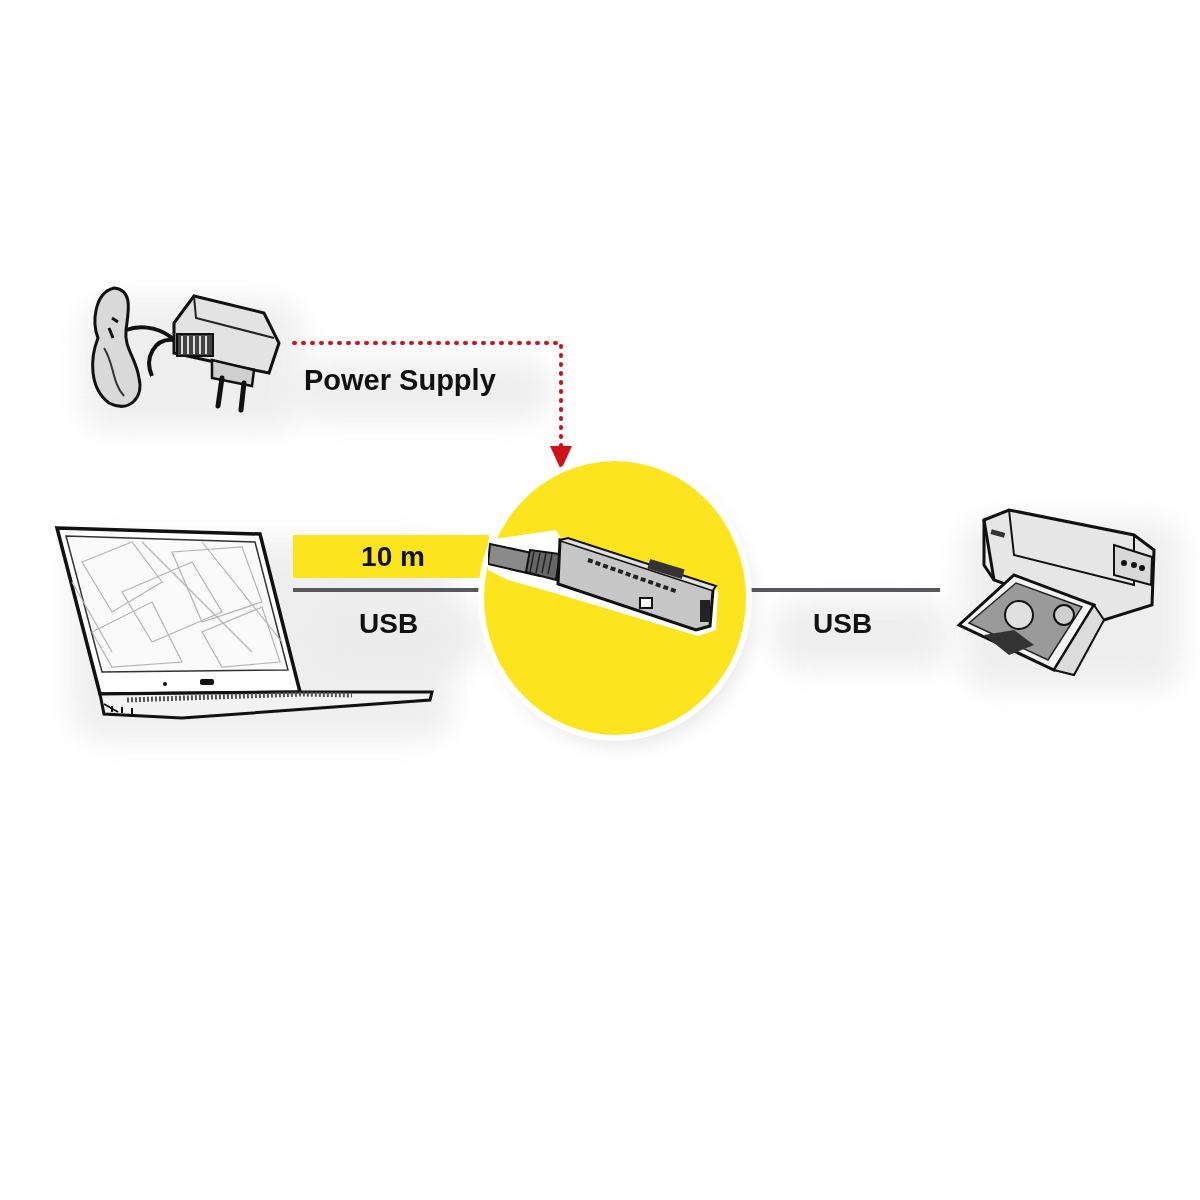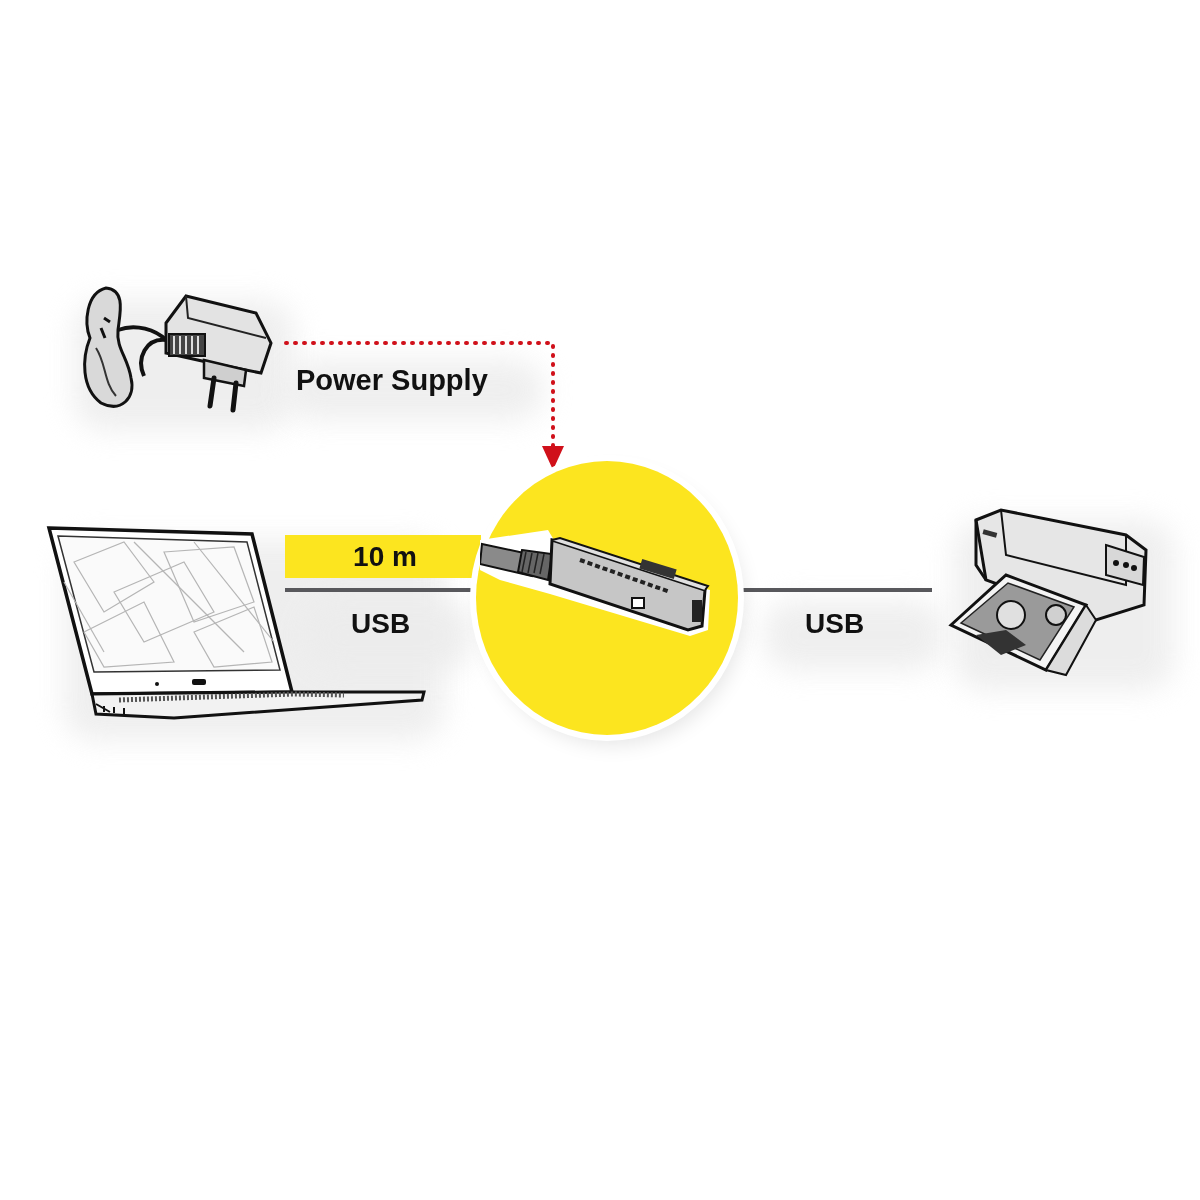--- a/index.html
+++ b/index.html
@@ -9,21 +9,21 @@
     }
     body {
       width: 1200px;
       height: 1200px;
       position: relative;
       overflow: hidden;
       font-family: "Liberation Sans", "DejaVu Sans", sans-serif;
     }
     .stage {
       position: absolute;
-      left: 4px; top: 0;
+      left: 12px; top: 0;
       width: 1101px; height: 1200px; border-radius: 31px;
     }
     
     .shadow-blob {
       position: absolute;
       background: #ececec;
       filter: blur(14px);
       border-radius: 30px;
       opacity: 0.85;
     }

